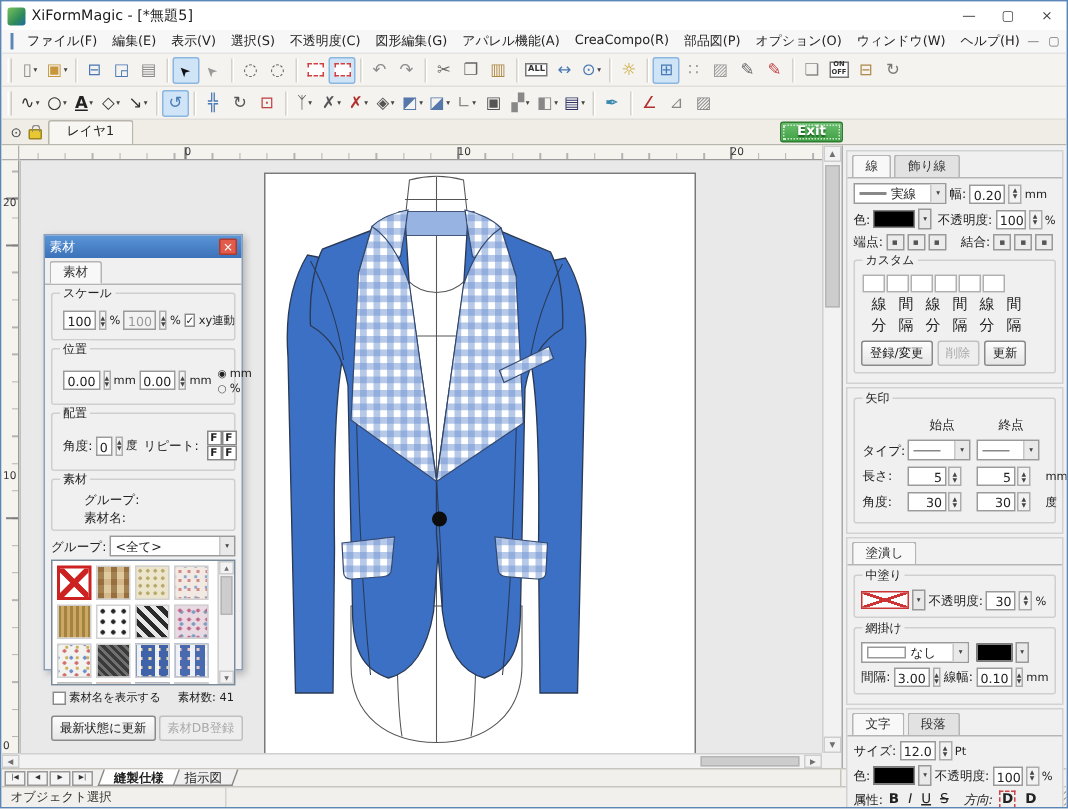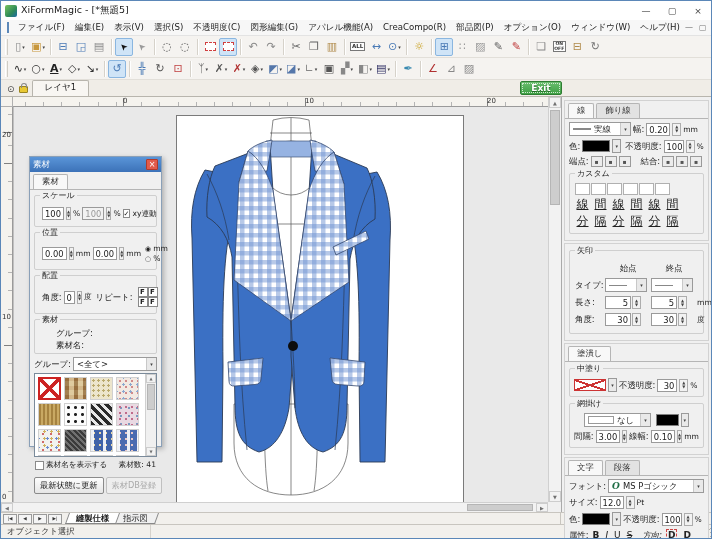--- a/index.html
+++ b/index.html
@@ -83,21 +83,21 @@
   .dar::before{content:"▾";}
   .lsample{width:18px;border-top:2px solid #888;}
   .csw{width:28px;height:12px;background:#000;border:1px solid #808080;}
   .mini{width:9px;height:14px;background:#e9e9e9;border:1px solid #9a9a9a;font-size:5px;color:#444;display:inline-flex;align-items:center;justify-content:center;}
   .mini::before{content:"▾";}
   .tinyb{width:12px;height:11px;border:1px solid #9a9a9a;background:#ececec;display:inline-flex;align-items:center;justify-content:center;}
   .tinyb::before{content:"▪";font-size:6px;color:#555;}
   .gb{border:1px solid #cfcfcf;margin:6px 4px 4px;padding:8px 3px 3px;position:relative;border-radius:2px;}
   .gl{position:absolute;top:-6px;left:5px;background:#f0f0f0;padding:0 2px;font-size:8px;color:#222;}
   .seg{width:15px;height:12px;background:#fff;border:1px solid #b0b0b0;}
-  .seglbl{width:17px;font-size:12px;text-align:center;color:#222;text-decoration:underline;}
+  .seglbl{width:17px;font-size:10px;text-align:right;color:#222;}
   .pbtn{border:1px solid #8a8a8a;background:linear-gradient(#fdfdfd,#e6e6e6);font-size:8.2px;padding:2px 5px;border-radius:2px;color:#222;}
   .pbtn.dis{color:#aaa;border-color:#c0c0c0;background:#eee;}
   .bowtie{width:32px;height:12px;border:1px solid #c33;background:linear-gradient(to bottom right,transparent 45%,#c33 45% 55%,transparent 55%),linear-gradient(to top right,transparent 45%,#c33 45% 55%,transparent 55%),#fff;}
   .hsample{width:26px;height:8px;background:#fff;border:1px solid #999;}
   .attr{font-size:9px;margin:0 2px;}
   .aB{font-weight:bold;} .aI{font-style:italic;} .aU{text-decoration:underline;} .aS{text-decoration:line-through;}
   .rbox{border:1px dashed #c44;padding:0 1px;}
   .oicon{font-family:"DejaVu Serif","Liberation Serif",serif;font-style:italic;font-weight:bold;font-size:9px;color:#1f6e46;}
   .arrgrid{display:grid;grid-template-columns:30px 46px 46px 14px;align-items:center;row-gap:4px;margin:4px 2px;font-size:8.4px;}
   .cellrow{display:flex;align-items:center;gap:1px;}
@@ -638,20 +638,25 @@
               <span class="seg"></span>
               <span class="seg"></span>
           </div>
           <div class="cellrow" style="margin:0 1px;">
             <span class="seglbl">線分</span>
               <span class="seglbl">間隔</span>
               <span class="seglbl">線分</span>
               <span class="seglbl">間隔</span>
               <span class="seglbl">線分</span>
               <span class="seglbl">間隔</span>
+          </div>
+          <div class="cellrow" style="margin:3px 1px 1px;gap:3px;">
+            <span class="pbtn">登録/変更</span>
+            <span class="pbtn dis">削除</span>
+            <span class="pbtn">更新</span>
           </div>
         </div>
       </div>
 
       <div class="rsec">
         <div class="gb">
           <span class="gl">矢印</span>
           <div class="arrgrid">
             <span></span>
               <span style="text-align:center;">始点</span>
@@ -701,21 +706,21 @@
             <span class="bowtie"></span>
               <span class="mini"></span>
             <span class="lbl">不透明度:</span>
             <span class="num w20">30</span>
               <span class="spin"></span>
             <span class="unit">%</span>
           </div>
         </div>
         <div class="gb">
           <span class="gl">網掛け</span>
-          <div class="row" style="margin:1px 11px;">
+          <div class="row" style="margin:1px 1px;">
             <span class="dd" style="width:72px;">
                 <span class="hsample"></span>
                 <span>なし</span>
                 <span class="dar"></span>
               </span>
             <span class="csw" style="width:24px;margin-left:3px;"></span>
               <span class="mini"></span>
           </div>
           <div class="row" style="margin:3px 1px 1px;">
             <span class="lbl">間隔:</span>
@@ -726,28 +731,20 @@
               <span class="spin"></span>
             <span class="unit">mm</span>
           </div>
         </div>
       </div>
 
       <div class="rsec">
         <div class="tabs">
           <span class="tab on">文字</span>
           <span class="tab">段落</span>
-        </div>
-        <div class="row">
-          <span class="lbl">フォント:</span>
-          <span class="dd" style="flex:1;">
-              <span class="oicon">O</span>
-              <span>MS Pゴシック</span>
-              <span class="dar"></span>
-            </span>
         </div>
         <div class="row">
           <span class="lbl">サイズ:</span>
           <span class="num w24">12.0</span>
             <span class="spin"></span>
           <span class="unit">Pt</span>
         </div>
         <div class="row">
           <span class="lbl">色:</span>
           <span class="csw"></span>

